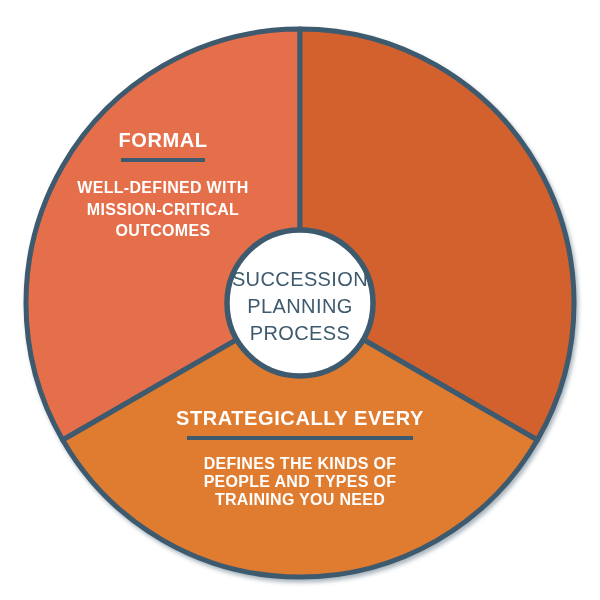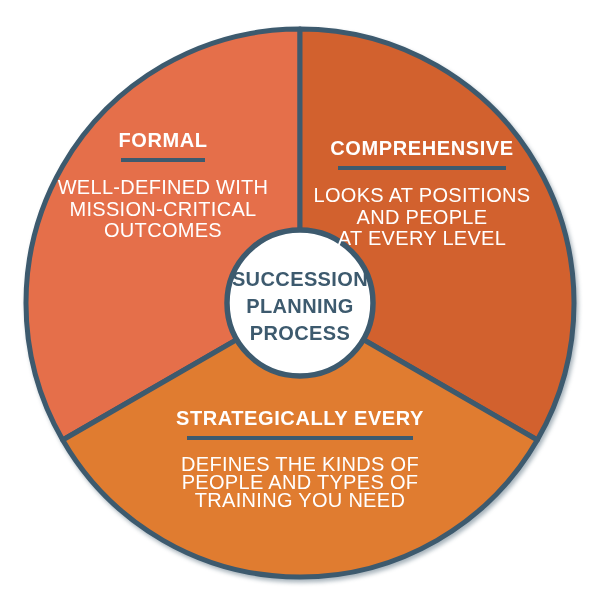--- a/index.html
+++ b/index.html
@@ -41,42 +41,42 @@
     font-weight: 700;
     letter-spacing: 0.6px;
     line-height: 24px;
   }
   .seg-underline {
     height: 4px;
     background: #3d5a6e;
     margin: 6px auto 15px;
   }
   .seg-desc {
-    font-size: 20px;
-    font-weight: 400;
+    font-size: 16px;
+    font-weight: 700;
     letter-spacing: 0.3px;
     line-height: 21.5px;
     white-space: pre-line;
   }
   .block-formal        { left: 53px;  top: 128px; width: 220px; }
   .block-formal .seg-underline        { width: 84px; }
   .block-comprehensive { left: 302px; top: 136px; width: 240px; }
   .block-comprehensive .seg-underline { width: 168px; }
   .block-strategic     { left: 160px; top: 406px; width: 280px; }
   .block-strategic .seg-underline     { width: 226px; }
   .block-strategic .seg-desc          { line-height: 18px; margin-top: 12px; }
   .center-label {
     position: absolute;
     left: 190px;
     top: 266px;
     width: 220px;
     text-align: center;
     color: #3d5a6e;
     font-size: 20px;
-    font-weight: 700;
+    font-weight: 400;
     letter-spacing: 0.4px;
     line-height: 27px;
     white-space: pre-line;
   }
 </style>
 </head>
 <body>
 
 <div class="stage">
 
@@ -88,27 +88,20 @@
   </svg>
 
   <div class="seg-block block-formal">
     <div class="seg-title">FORMAL</div>
     <div class="seg-underline"></div>
     <div class="seg-desc">WELL-DEFINED WITH
 MISSION-CRITICAL
 OUTCOMES</div>
   </div>
 
-  <div class="seg-block block-comprehensive">
-    <div class="seg-title">COMPREHENSIVE</div>
-    <div class="seg-underline"></div>
-    <div class="seg-desc">LOOKS AT POSITIONS
-AND PEOPLE
-AT EVERY LEVEL</div>
-  </div>
 
   <div class="seg-block block-strategic">
     <div class="seg-title">STRATEGICALLY EVERY</div>
     <div class="seg-underline"></div>
     <div class="seg-desc">DEFINES THE KINDS OF
 PEOPLE AND TYPES OF
 TRAINING YOU NEED</div>
   </div>
 
   <div class="center-label">SUCCESSION

